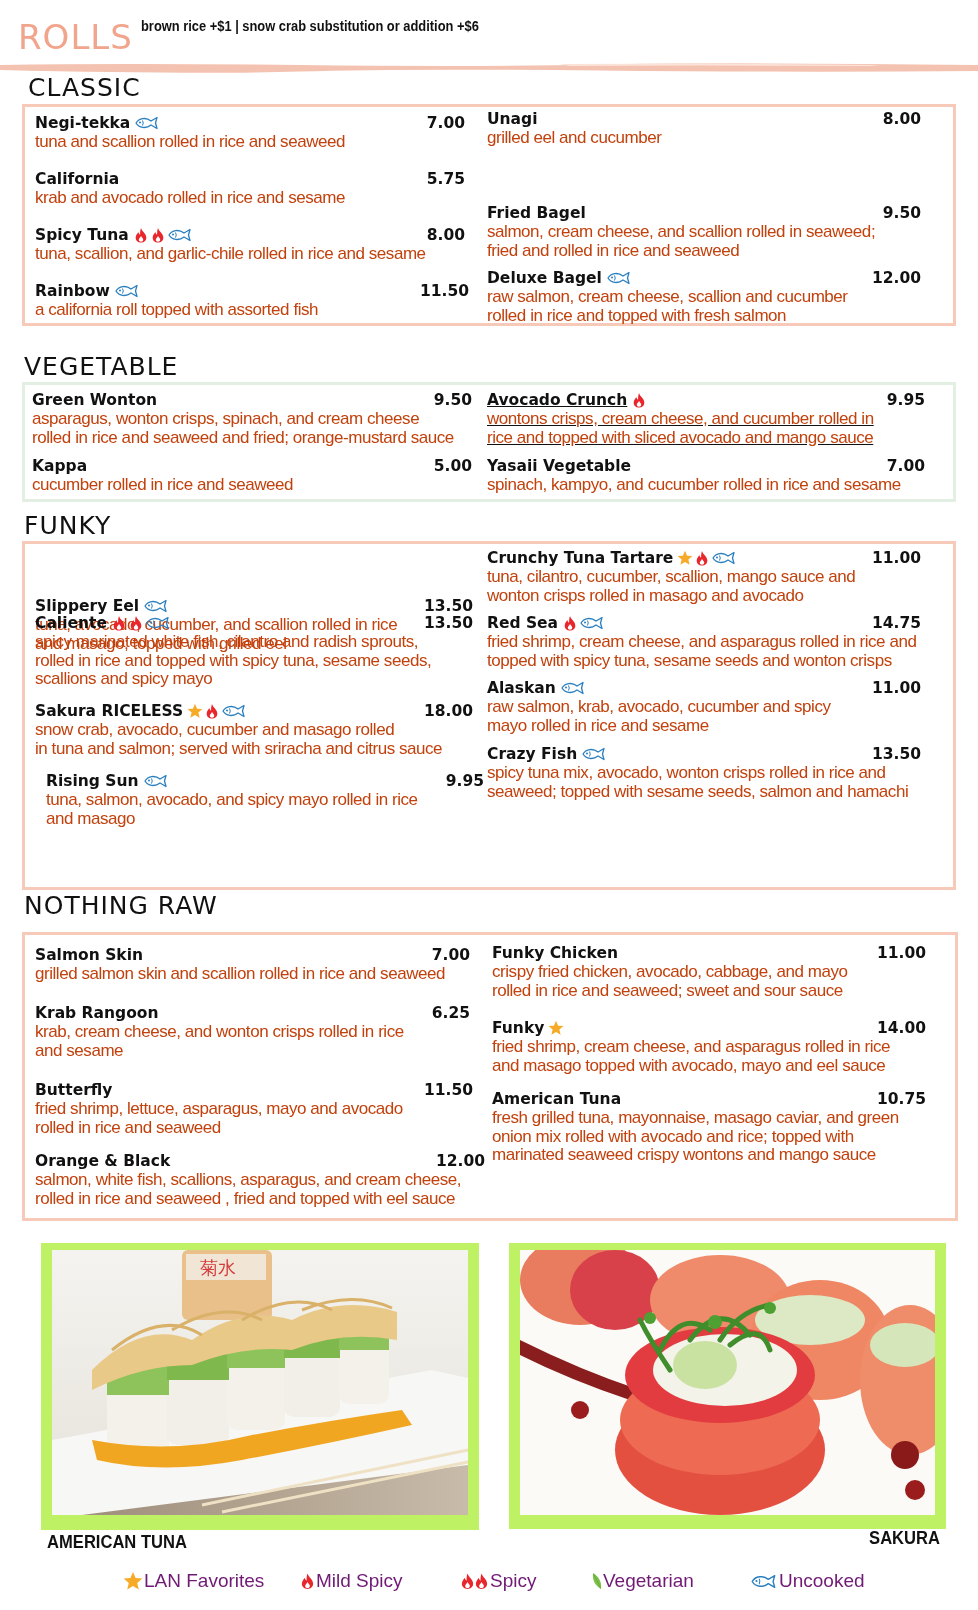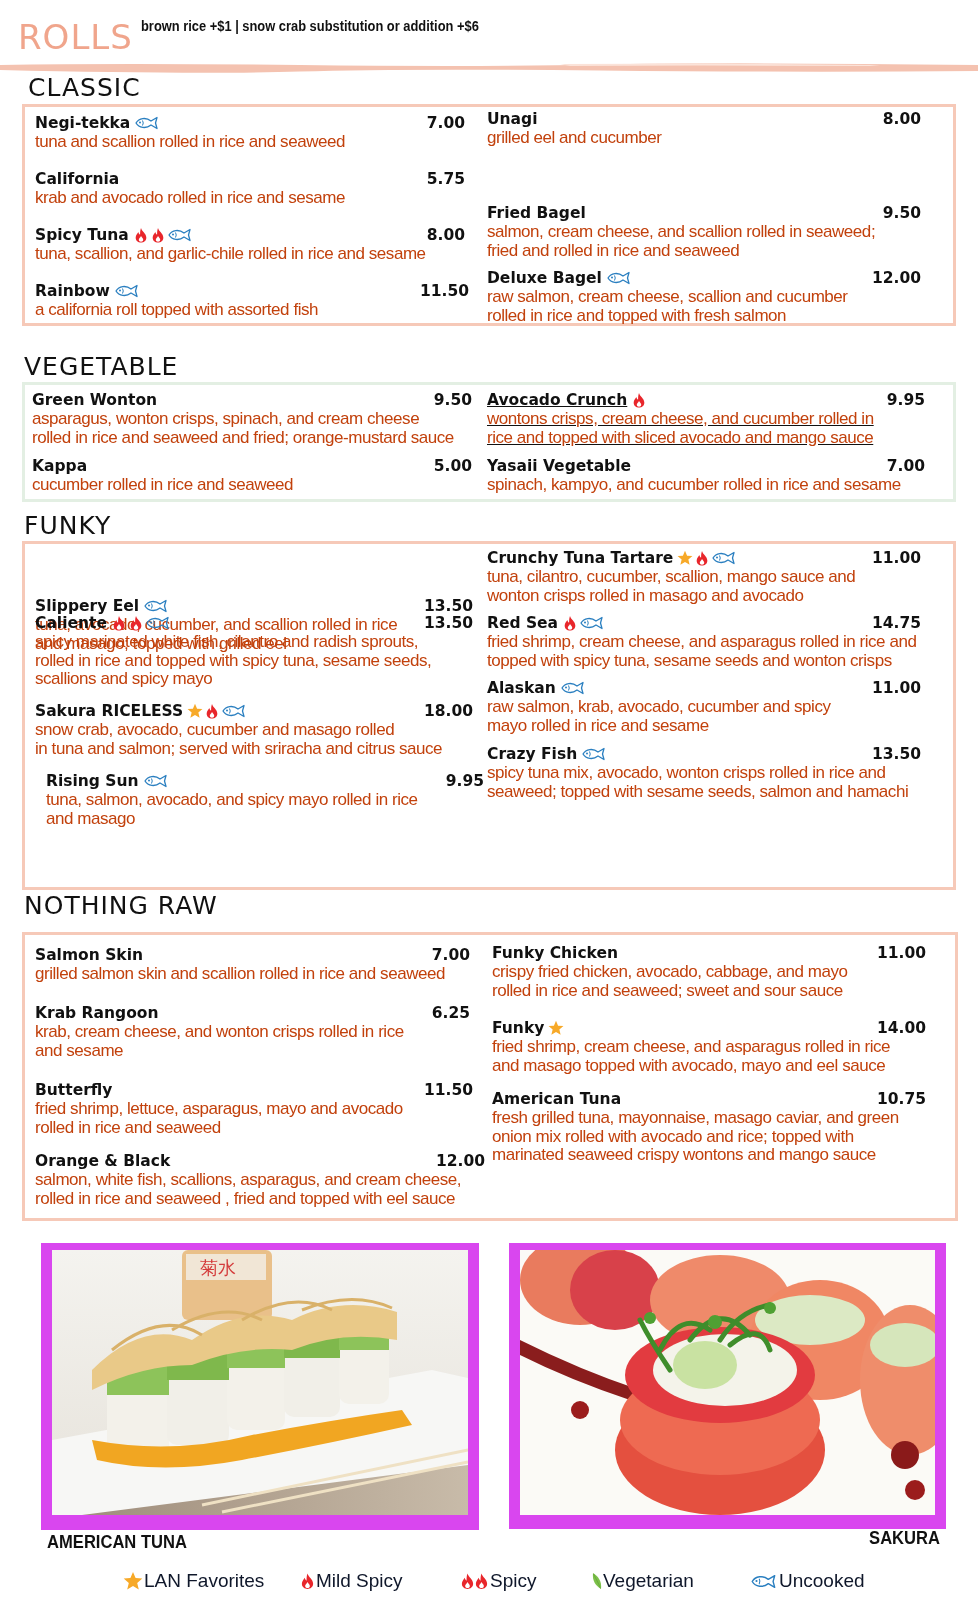--- a/index.html
+++ b/index.html
@@ -20,26 +20,26 @@
   .item { position: absolute; }
   .item-head { display: flex; align-items: center; height: 20px; }
   .item-name { font-family: "DejaVu Sans", sans-serif; font-weight: bold; font-size: 15.5px; color: #111; white-space: nowrap; }
   .item-price { position: absolute; top: 0; font-family: "DejaVu Sans", sans-serif; font-weight: bold; font-size: 15.5px; color: #111; line-height: 20px; text-align: right; width: 60px; }
   .item-desc { font-family: "Liberation Sans", sans-serif; font-size: 17px; color: #c2410c; line-height: 18.5px; letter-spacing: -0.45px; white-space: pre-line; }
 
   .icons { display: inline-flex; align-items: center; margin-left: 4px; gap: 1px; }
   .ico { display: inline-block; width: 16px; height: 16px; }
   .ico.fish { width: 26px; height: 14px; }
 
-  .photo-frame { position: absolute; background: #d946ef; }
+  .photo-frame { position: absolute; background: #bef264; }
   .photo { position: absolute; overflow: hidden; }
   .photo-caption { position: absolute; font-family: "Liberation Sans", sans-serif; font-weight: bold; font-size: 18px; color: #111; white-space: nowrap; transform: scaleX(0.92); }
 
   .legend { position: absolute; top: 1570px; left: 0; width: 978px; height: 30px; }
-  .legend-item { position: absolute; top: 0; display: flex; align-items: center; font-family: "Liberation Sans", sans-serif; font-size: 19px; color: #0f172a; white-space: nowrap; }
+  .legend-item { position: absolute; top: 0; display: flex; align-items: center; font-family: "Liberation Sans", sans-serif; font-size: 19px; color: #701a75; white-space: nowrap; }
   .legend-item svg { margin-right: 1px; }
 </style>
 </head>
 <body>
 
 <svg width="0" height="0" style="position:absolute">
   <defs>
     <symbol id="sym-fish" viewBox="0 0 26 14">
       <path d="M2 7 C5 2, 12 1, 17 5 L23 1.5 L21.5 7 L23 12.5 L17 9 C12 13, 5 12, 2 7 Z" fill="none" stroke="#2a7fc0" stroke-width="1.3" stroke-linejoin="round"></path>
       <circle cx="6" cy="6.5" r="1" fill="#2a7fc0"></circle>

